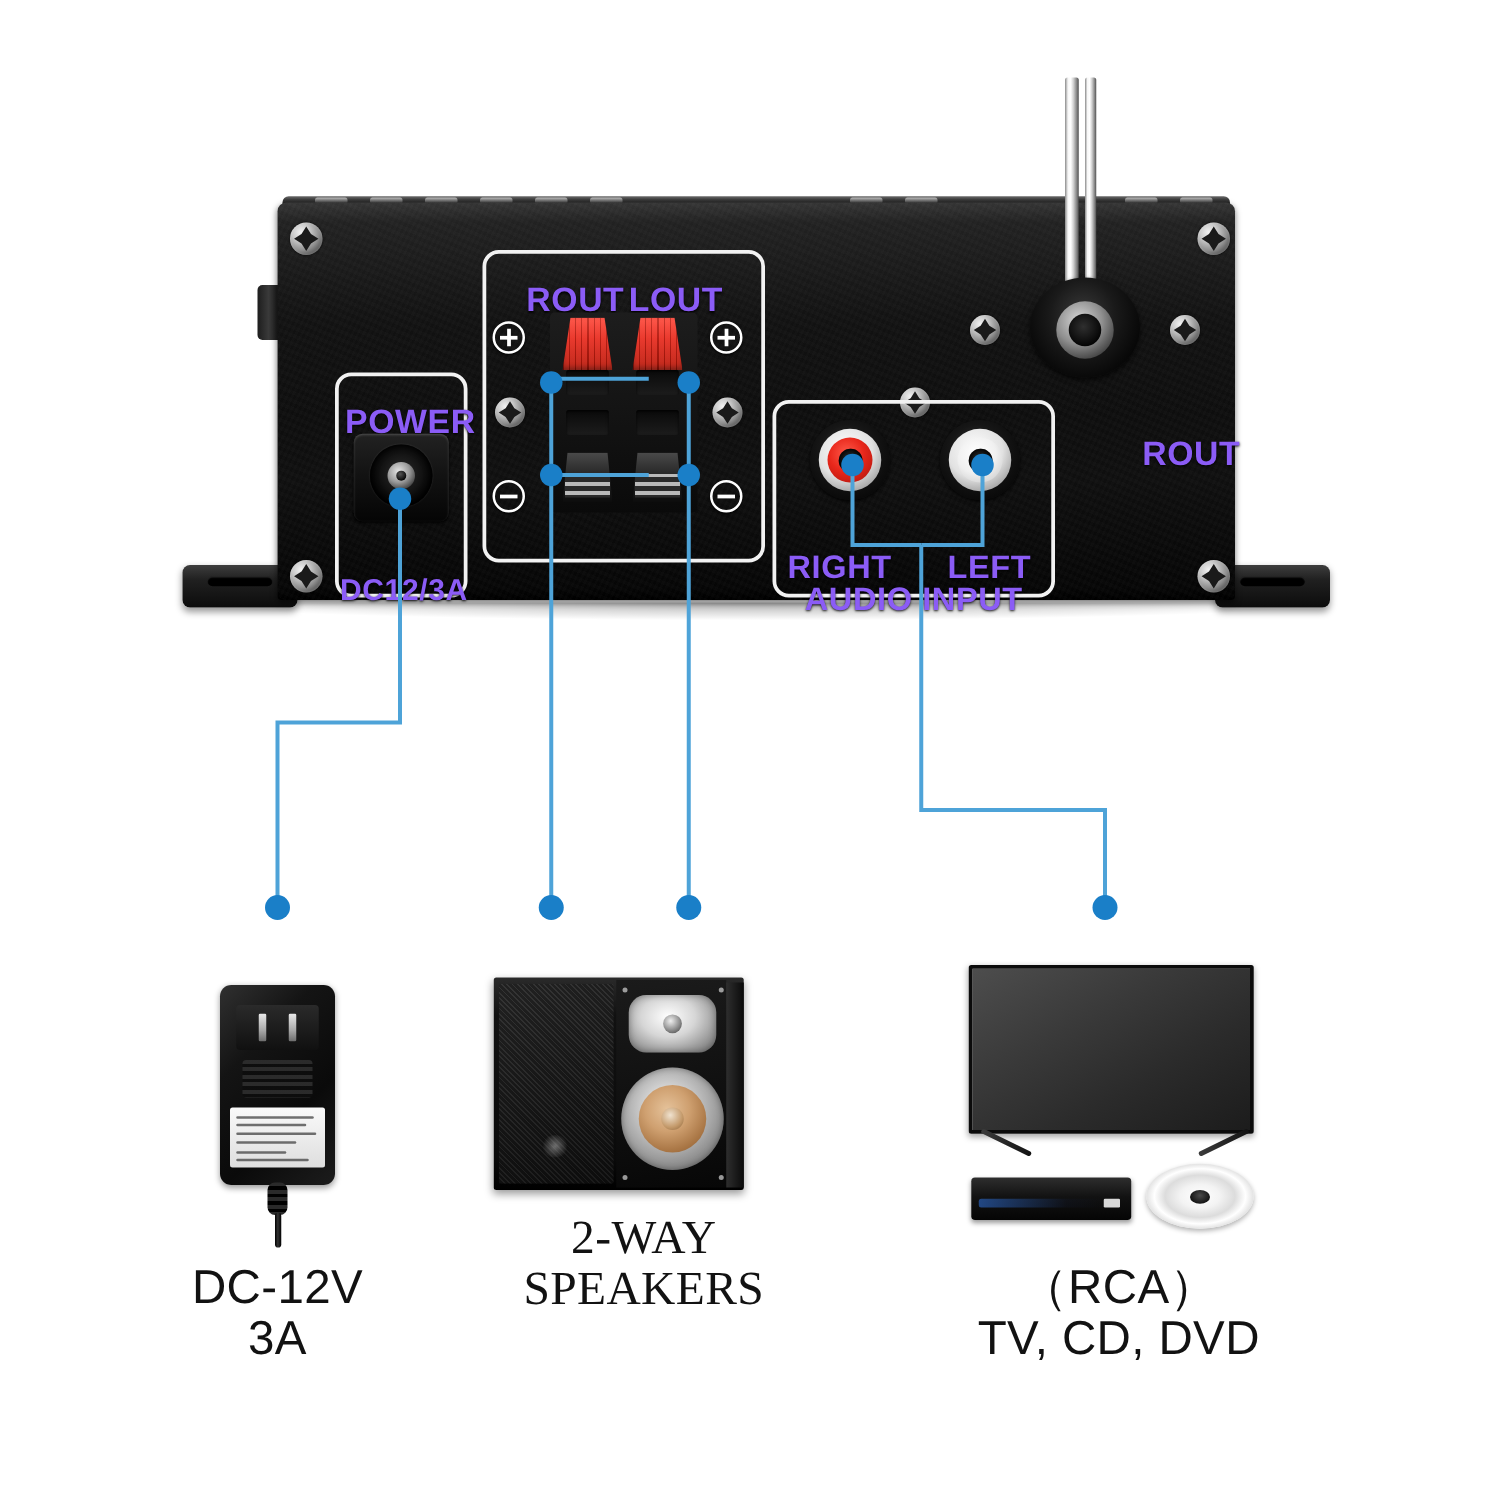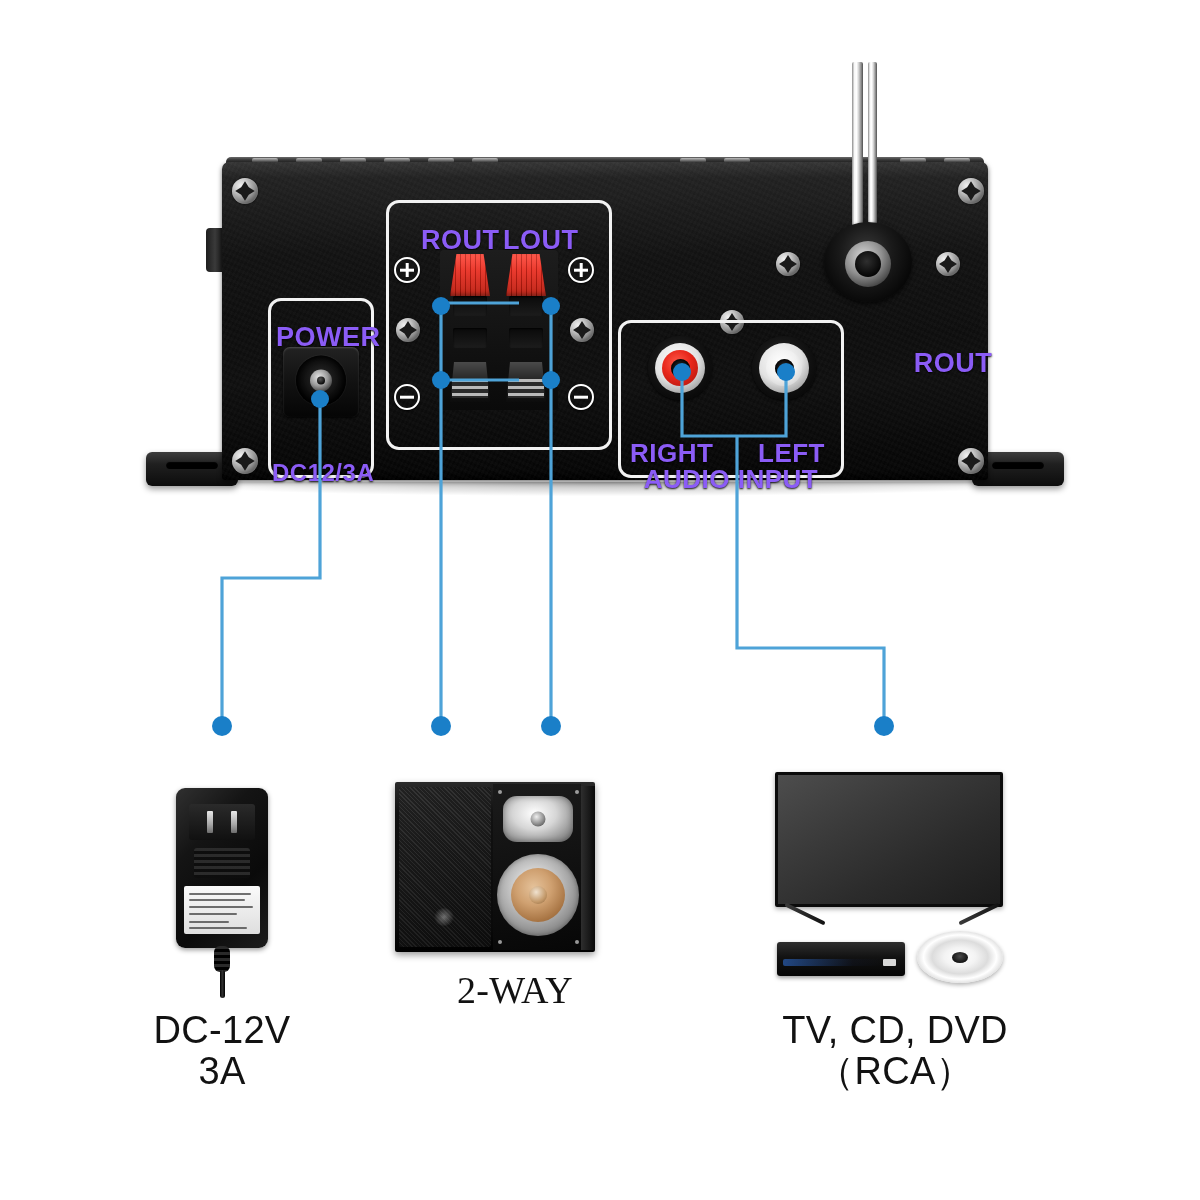--- a/index.html
+++ b/index.html
@@ -602,20 +602,21 @@
     </div>
   </div>
 
   <div class="caption" style="left:82px; top:1010px; width:280px;">
     <div>DC-12V</div>
     <div>3A</div>
   </div>
 
   <div class="caption" style="left:375px; top:970px; width:280px;font-family:Liberation Serif, serif;">
     <div>2-WAY</div>
+    <div>SPEAKERS</div>
   </div>
 
   <div class="caption" style="left:755px; top:1010px; width:280px;">
+    <div>（RCA）</div>
     <div>TV, CD, DVD</div>
-    <div>（RCA）</div>
   </div>
 
 </div>
 
 </body></html>

